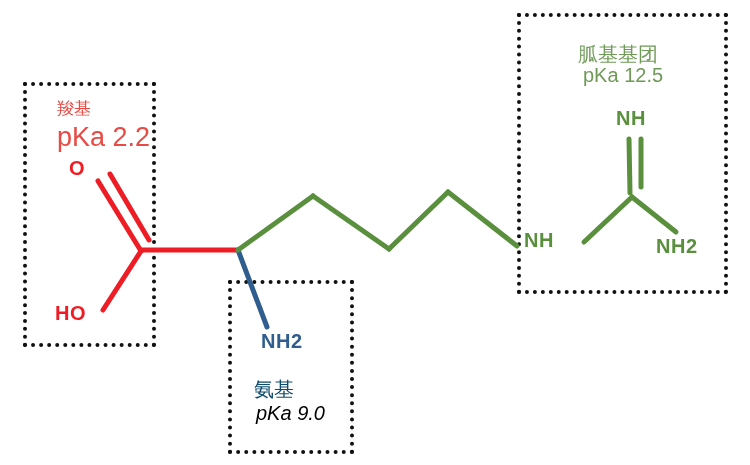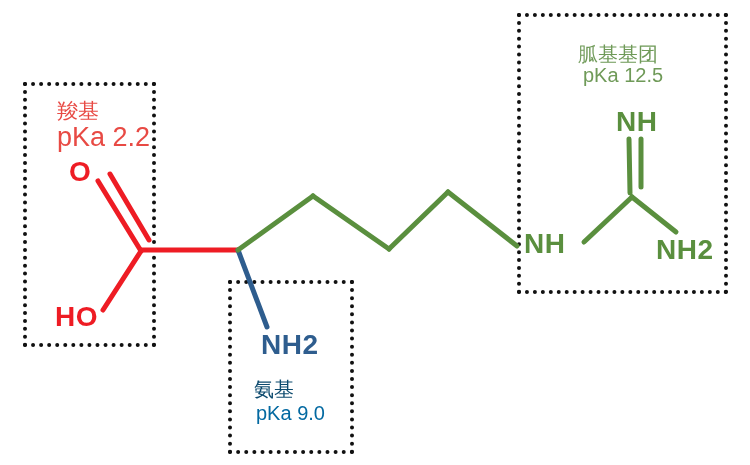--- a/index.html
+++ b/index.html
@@ -28,35 +28,35 @@
     left: 0; top: 0;
     z-index: 2;
   }
   .txt {
     position: absolute;
     z-index: 3;
     white-space: nowrap;
     line-height: 1;
   }
   .atom {
-    font-size: 28px;
+    font-size: 20px;
     font-weight: bold;
     letter-spacing: 0.5px;
   }
   .grouplabel {
     font-size: 20px;
     font-weight: normal;
   }
   .atom-o        { left: 69px;  top: 158px; }
   .atom-ho       { left: 55px;  top: 303px; }
   .atom-nh2-blue { left: 261px; top: 331px; }
   .atom-nh-top   { left: 616px; top: 108px; }
   .atom-nh-chain { left: 524px; top: 230px; }
   .atom-nh2-grn  { left: 656px; top: 236px; }
-  .lbl-carboxyl-name { left: 57px;  top: 100px; font-size: 21px; }
+  .lbl-carboxyl-name { left: 57px;  top: 100px; font-size: 17px; }
   .lbl-carboxyl-pka  { left: 57px;  top: 124px; font-size: 27px; }
   .lbl-amino-name    { left: 254px; top: 379px; }
   .lbl-amino-pka     { left: 256px; top: 403px; }
   .lbl-guan-name     { left: 578px; top: 44px; }
   .lbl-guan-pka      { left: 583px; top: 65px; }
 </style>
 </head>
 <body>
 
 <div class="canvas">
@@ -89,18 +89,18 @@
   <span class="txt atom atom-ho" style="color: rgb(238, 28, 36);">HO</span>
   <span class="txt atom atom-nh2-blue" style="color: rgb(46, 93, 142);">NH2</span>
   <span class="txt atom atom-nh-top" style="color: rgb(90, 143, 62);">NH</span>
   <span class="txt atom atom-nh-chain" style="color: rgb(90, 143, 62);">NH</span>
   <span class="txt atom atom-nh2-grn" style="color: rgb(90, 143, 62);">NH2</span>
 
   <span class="txt grouplabel lbl-carboxyl-name" style="color: rgb(232, 74, 68);">羧基</span>
   <span class="txt grouplabel lbl-carboxyl-pka" style="color: rgb(232, 74, 68);">pKa 2.2</span>
 
   <span class="txt grouplabel lbl-amino-name" style="color: #0c4a6e;">氨基</span>
-  <span class="txt grouplabel lbl-amino-pka" style="color: #0369a1;">pKa 9.0</span>
+  <span class="txt grouplabel lbl-amino-pka" style="color: #000000; font-style: italic;">pKa 9.0</span>
 
   <span class="txt grouplabel lbl-guan-name" style="color: rgb(111, 154, 88);">胍基基团</span>
   <span class="txt grouplabel lbl-guan-pka" style="color: rgb(111, 154, 88);">pKa 12.5</span>
 
 </div>
 
 </body></html>

